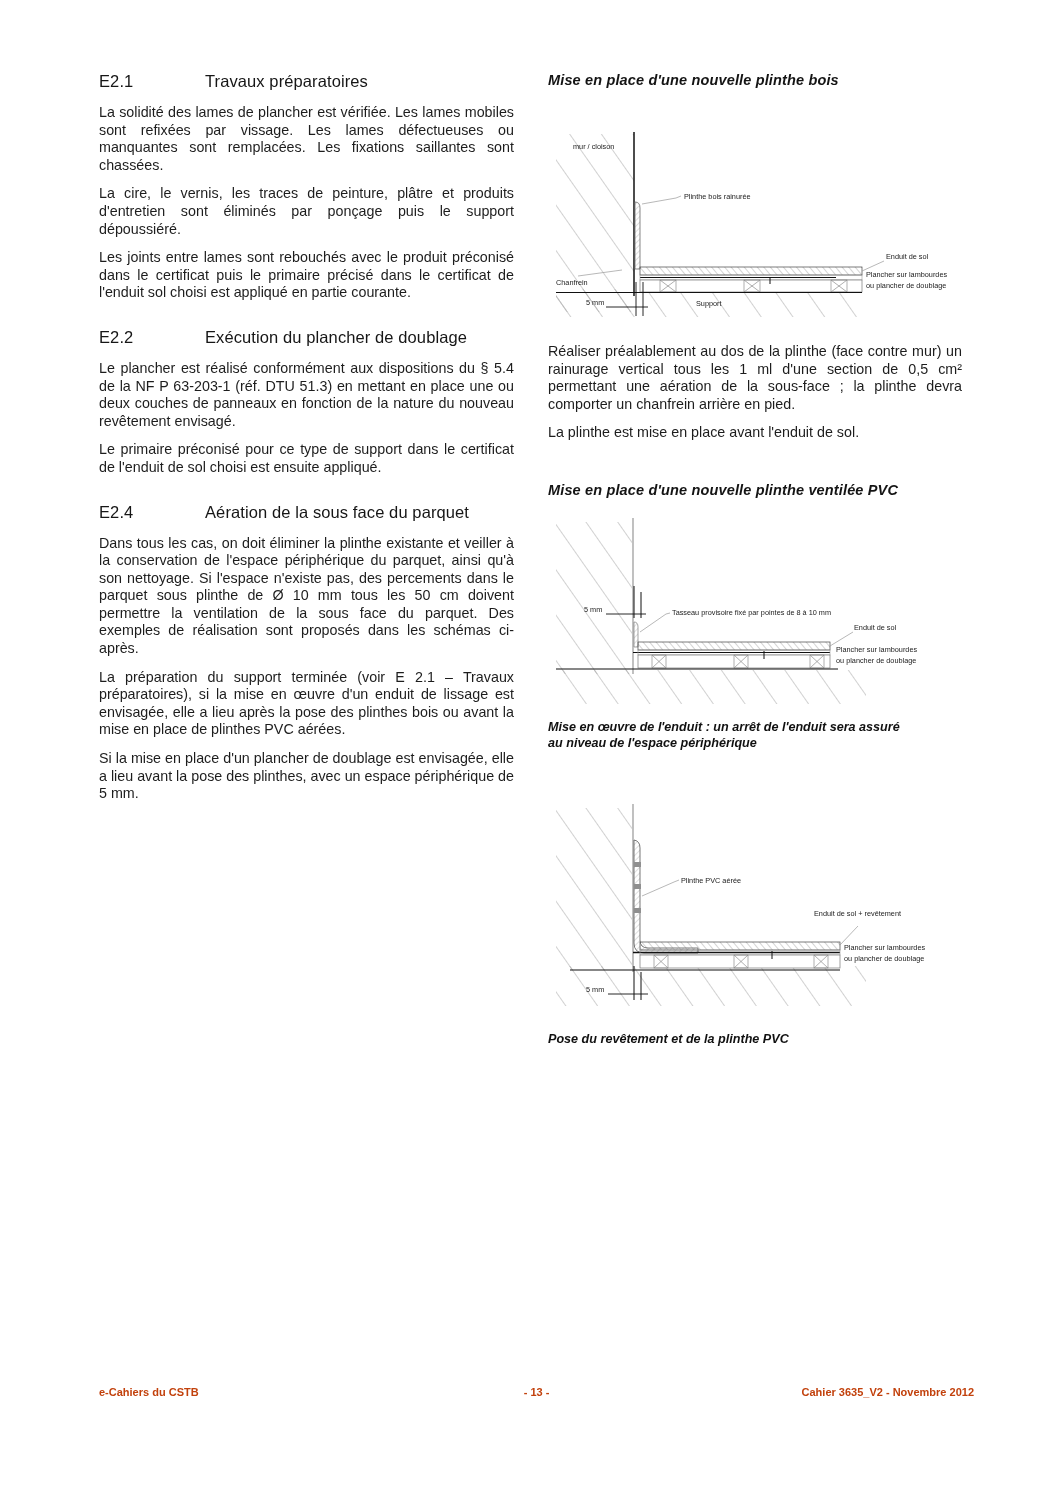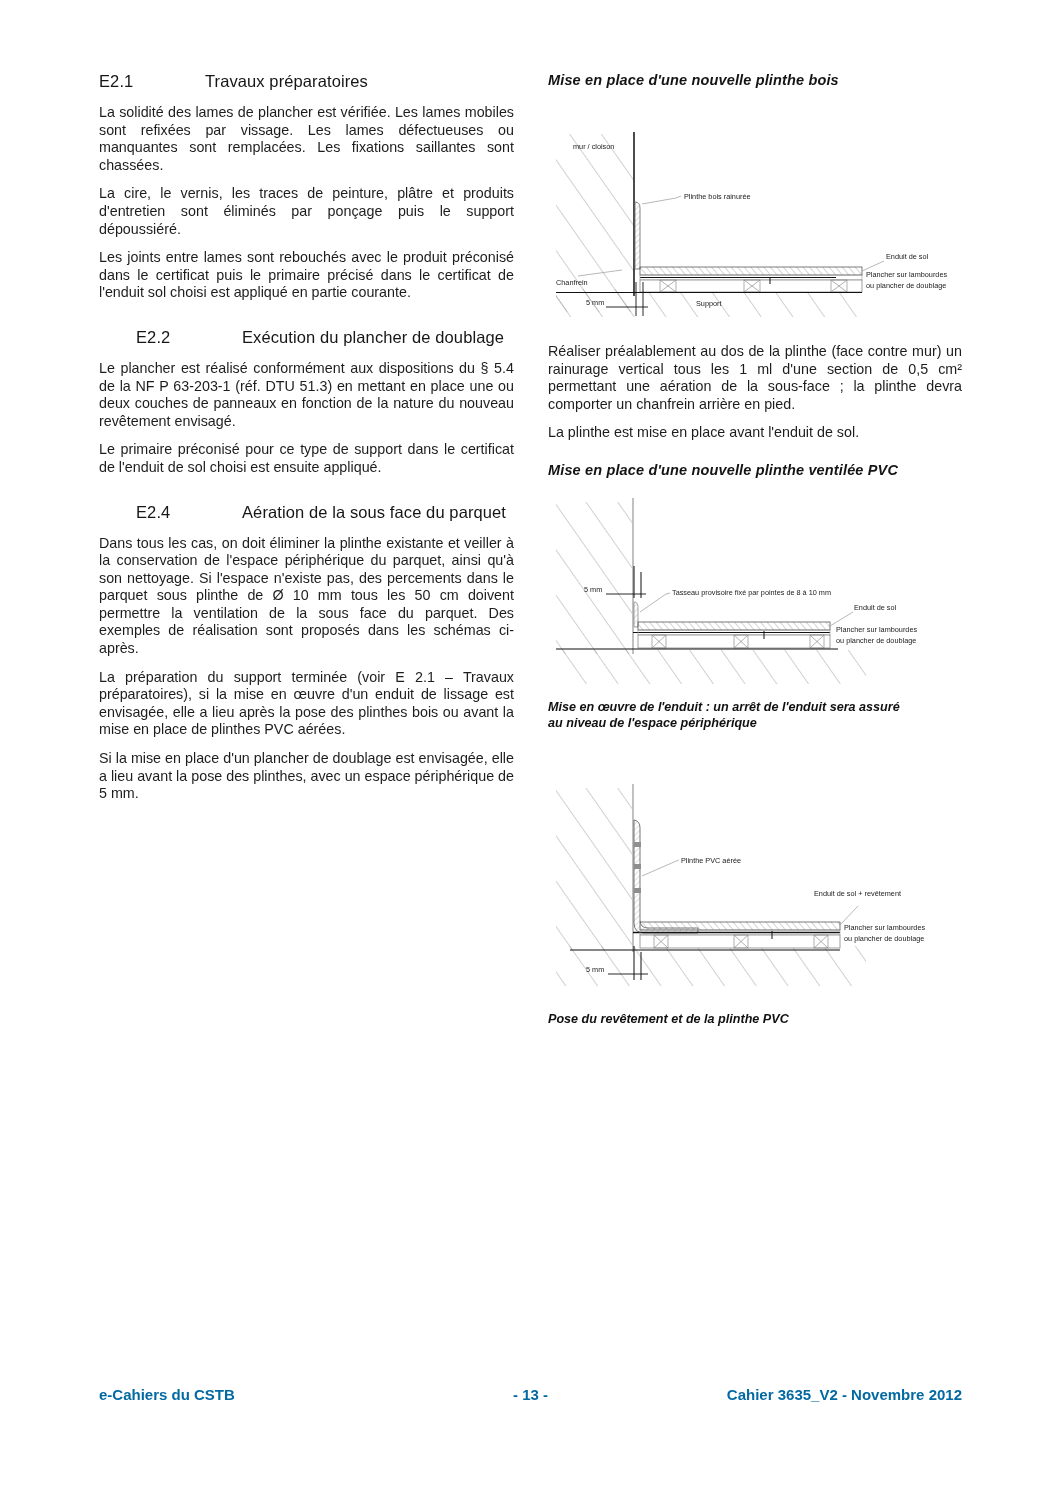--- a/index.html
+++ b/index.html
@@ -43,21 +43,21 @@
     margin: 0 0 13px 0;
     letter-spacing: .1px;
     display: flex;
     gap: 36px;
   }
   h2.sec .num {
     display: inline-block;
     width: 70px;
     flex: 0 0 70px;
   }
-  h2.sec.tight { margin-top: 26px; margin-left: 37px; }
+  h2.sec.tight { margin-top: 26px; }
 
   p.body {
     font-size: 14.3px;
     line-height: 17.6px;
     text-align: justify;
     margin: 0 0 11px 0;
     color: #1d1d1d;
     hyphens: none;
   }
   p.body:last-child { margin-bottom: 0; }
@@ -82,26 +82,26 @@
   }
 
   
   .figure { position: relative; }
   .figure svg { display: block; }
 
   
   .footer {
     position: absolute;
     left: 99px;
-    right: 96px;
+    right: 84px;
     top: 1386px;
     height: 20px;
-    font-size: 15px;
+    font-size: 11px;
     font-weight: bold;
-    color: #0369a1;
+    color: #c2410c;
   }
   .footer .left  { position: absolute; left: 0;  top: 0; }
   .footer .center{ position: absolute; left: 50%; top: 0; transform: translateX(-50%); font-weight: bold; }
   .footer .right { position: absolute; right: 0; top: 0; }
 
   
   .lbl { font-family: "Liberation Sans", sans-serif; font-size: 7.3px; fill: #222; }
 </style>
 </head>
 <body>
@@ -202,21 +202,21 @@
         <text class="lbl" x="38" y="201">5 mm</text>
         <text class="lbl" x="148" y="202">Support</text>
       </svg>
     </div>
 
     <div style="margin-top:24px;">
       <p class="body">Réaliser préalablement au dos de la plinthe (face contre mur) un rainurage vertical tous les 1 ml d'une section de 0,5 cm² permettant une aération de la sous-face ; la plinthe devra comporter un chanfrein arrière en pied.</p>
       <p class="body">La plinthe est mise en place avant l'enduit de sol.</p>
     </div>
 
-    <h3 class="fig-title" style="margin-top:20px;">Mise en place d'une nouvelle plinthe ventilée PVC</h3>
+    <h3 class="fig-title" style="margin-top:40px;">Mise en place d'une nouvelle plinthe ventilée PVC</h3>
 
     <div class="figure">
       <svg width="414" height="195" viewBox="0 0 414 195" xmlns="http://www.w3.org/2000/svg">
 
         <rect x="8" y="8" width="76" height="152" fill="url(#wallHatch)"></rect>
 
         <rect x="8" y="156" width="310" height="34" fill="url(#wallHatch)"></rect>
 
         <line x1="85" y1="4" x2="85" y2="160" stroke="#8d8d8d" stroke-width="1.1"></line>
 

